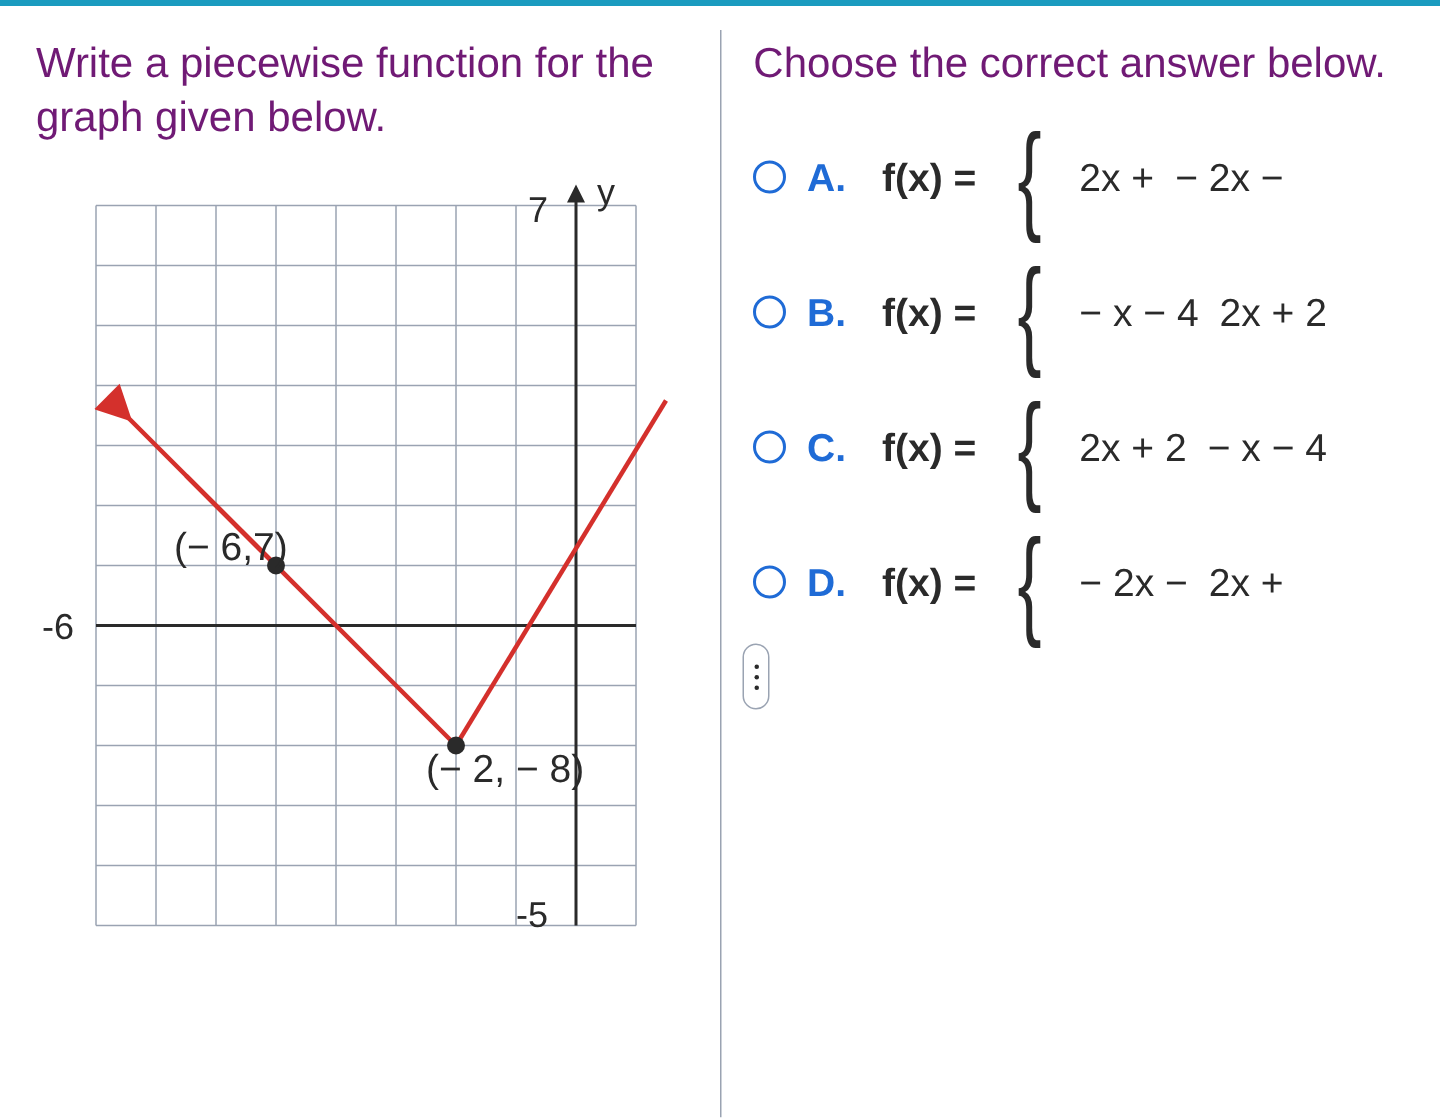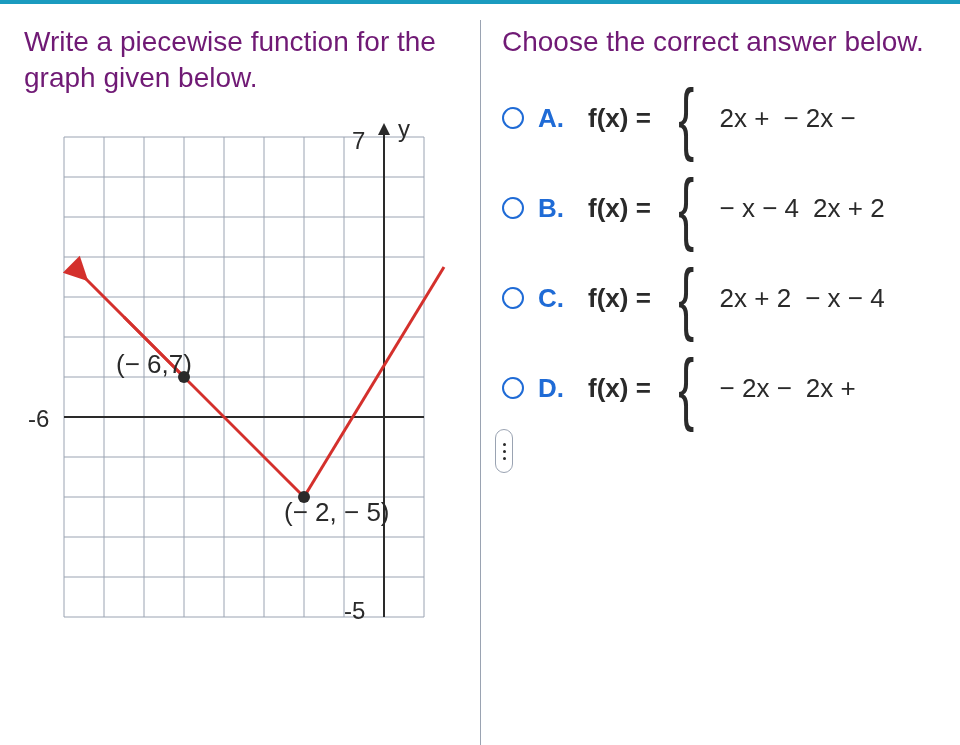--- a/index.html
+++ b/index.html
@@ -23,20 +23,21 @@
     position: relative;
     height: 741px;
   }
   .left-pane {
     width: 480px;
     padding: 20px 20px 0 24px;
   }
   .right-pane {
     width: 556px;
     padding: 20px 36px 0 28px;
+    text-align: right;
   }
   .divider-line {
     position: absolute;
     left: 480px;
     top: 16px;
     bottom: 0;
     width: 1px;
     background: #9aa3b2;
   }
   .prompt {
@@ -196,21 +197,21 @@
         <circle cx="160" cy="260" r="6" fill="#2a2a2a"></circle>
         <circle cx="280" cy="380" r="6" fill="#2a2a2a"></circle>
       </svg>
 
       
       <div class="axis-label" style="left:374px; top:-2px;">y</div>
       <div class="axis-label" style="left:328px; top:10px;">7</div>
       <div class="axis-label" style="left:4px; top:288px;">-6</div>
       <div class="axis-label" style="left:320px; top:480px;">-5</div>
       <div class="coord-label" style="left:92px; top:232px;">(− 6,7)</div>
-      <div class="coord-label" style="left:260px; top:380px;">(− 2, − 5)</div>
+      <div class="coord-label" style="left:260px; top:380px;">(− 2, − 8)</div>
     </div>
   </div>
 
   <div class="right-pane">
     <div class="prompt">Choose the correct answer below.</div>
 
     <div class="answers">
 
       <div class="answer-row">
         <span class="radio"></span>

